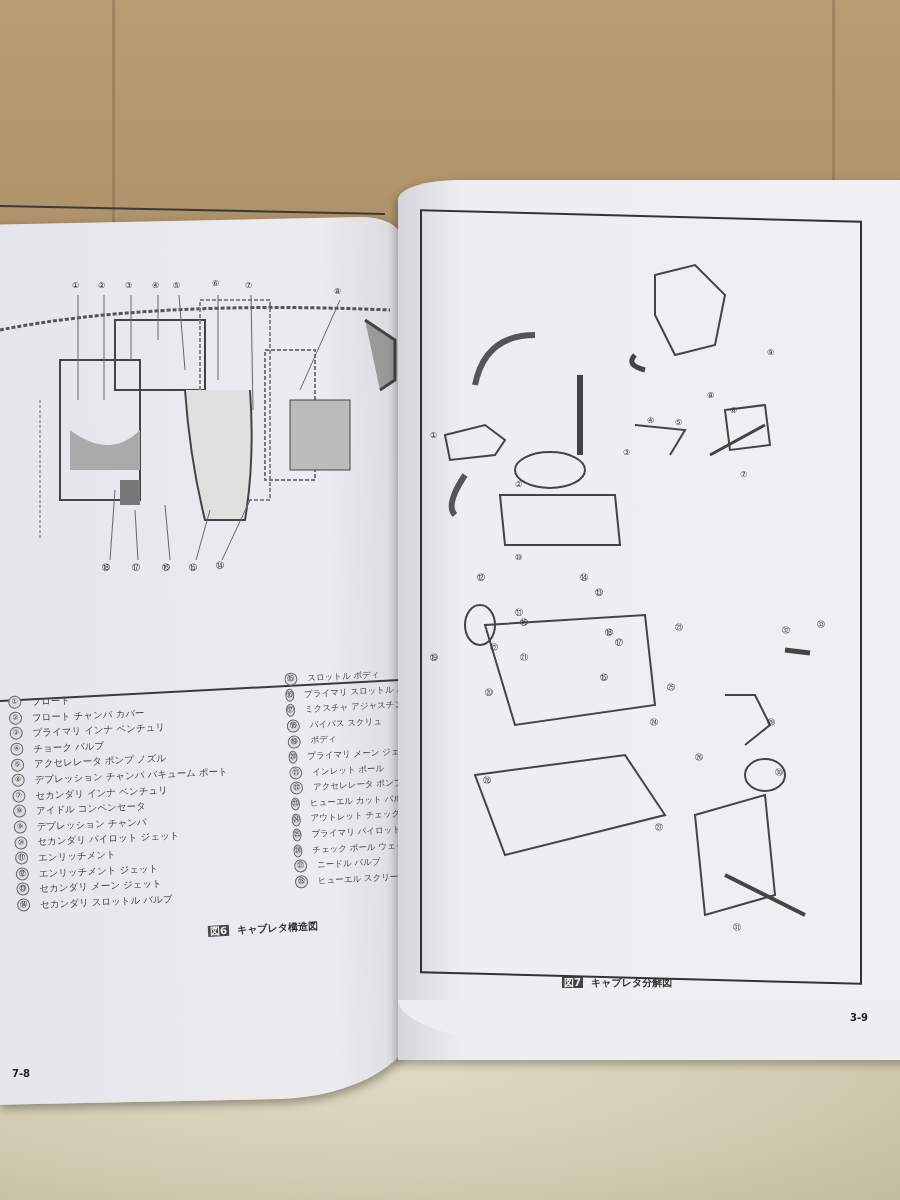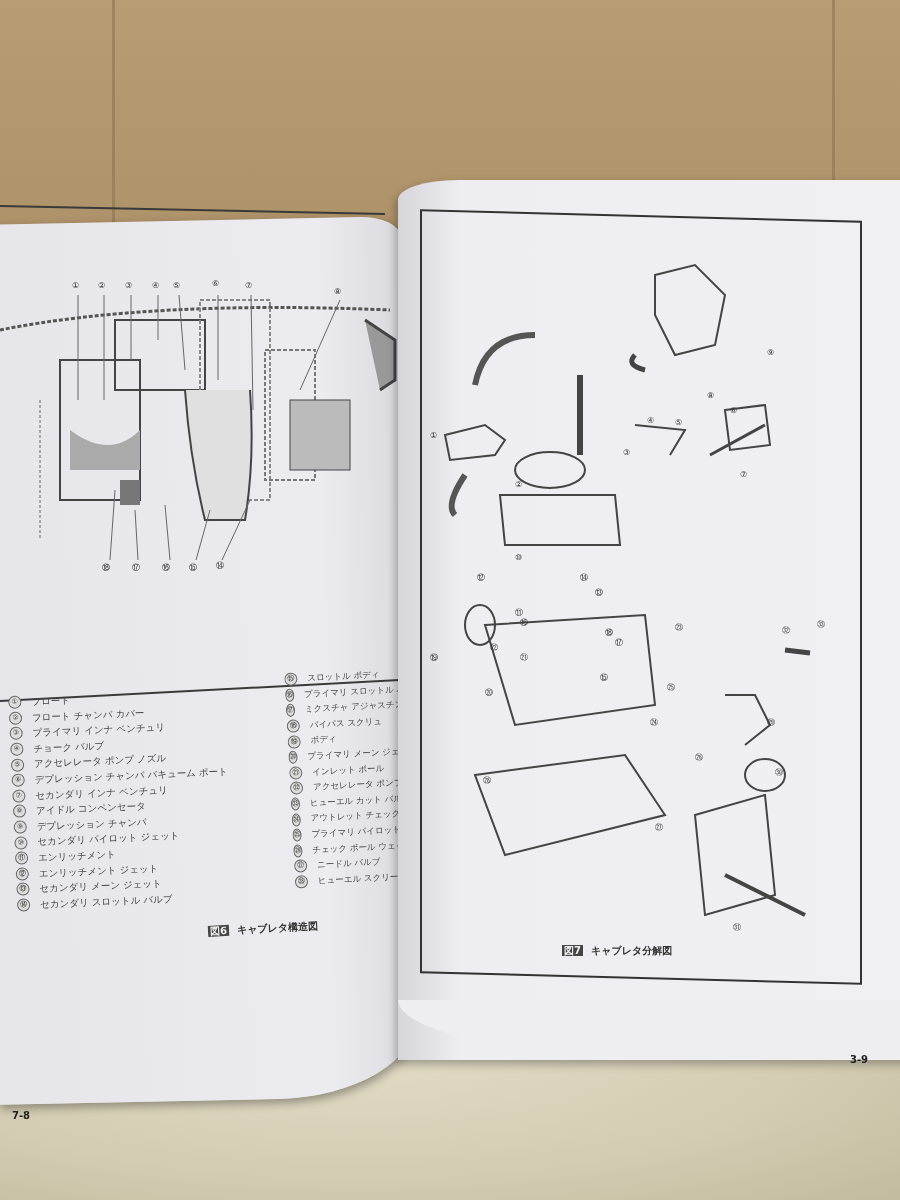--- a/index.html
+++ b/index.html
@@ -40,21 +40,21 @@
   .diagram { position: absolute; }
   .legend { position: absolute; font-size: 9.5px; color: #444; line-height: 15.6px; }
   .legend-row { display: flex; align-items: center; white-space: nowrap; }
   .num {
     display: inline-block; width: 11px; height: 11px; border-radius: 50%;
     border: 1px solid #666; font-size: 7px; line-height: 11px; text-align: center;
     margin-right: 10px; color: #333; background: #ddd;
   }
   .caption { position: absolute; font-size: 10px; color: #333; font-weight: bold; white-space: nowrap; }
   .caption .fig { background: #444; color: #eee; padding: 0 2px; margin-right: 8px; }
-  .pageno { position: absolute; font-size: 10px; font-weight: bold; color: #222; margin-top: 42px; }
+  .pageno { position: absolute; font-size: 10px; font-weight: bold; color: #222; }
   .callout { font-family: "DejaVu Sans", sans-serif; font-size: 8px; fill: #333; }
 </style>
 </head>
 <body>
 
 <div class="wall">
   <div class="wall-seam" style="left:112px"></div>
   <div class="wall-seam" style="left:832px"></div>
 </div>
 <div class="cloth"></div>
@@ -289,16 +289,16 @@
       <text x="230" y="575">㉗</text>
     <text x="58" y="528">㉘</text>
       <text x="342" y="470">㉙</text>
       <text x="350" y="520">㉚</text>
     <text x="308" y="675">㉛</text>
       <text x="357" y="378">㉜</text>
       <text x="392" y="372">㉝</text>
   </g>
 </svg>
 
-<div class="caption" style="left:562px;top:944px;">
+<div class="caption" style="left:562px;top:976px;">
   <span class="fig">図7</span><span>キャブレタ分解図</span>
 </div>
 <div class="pageno" style="left:850px;top:1012px;">3-9</div>
 
 </body></html>

